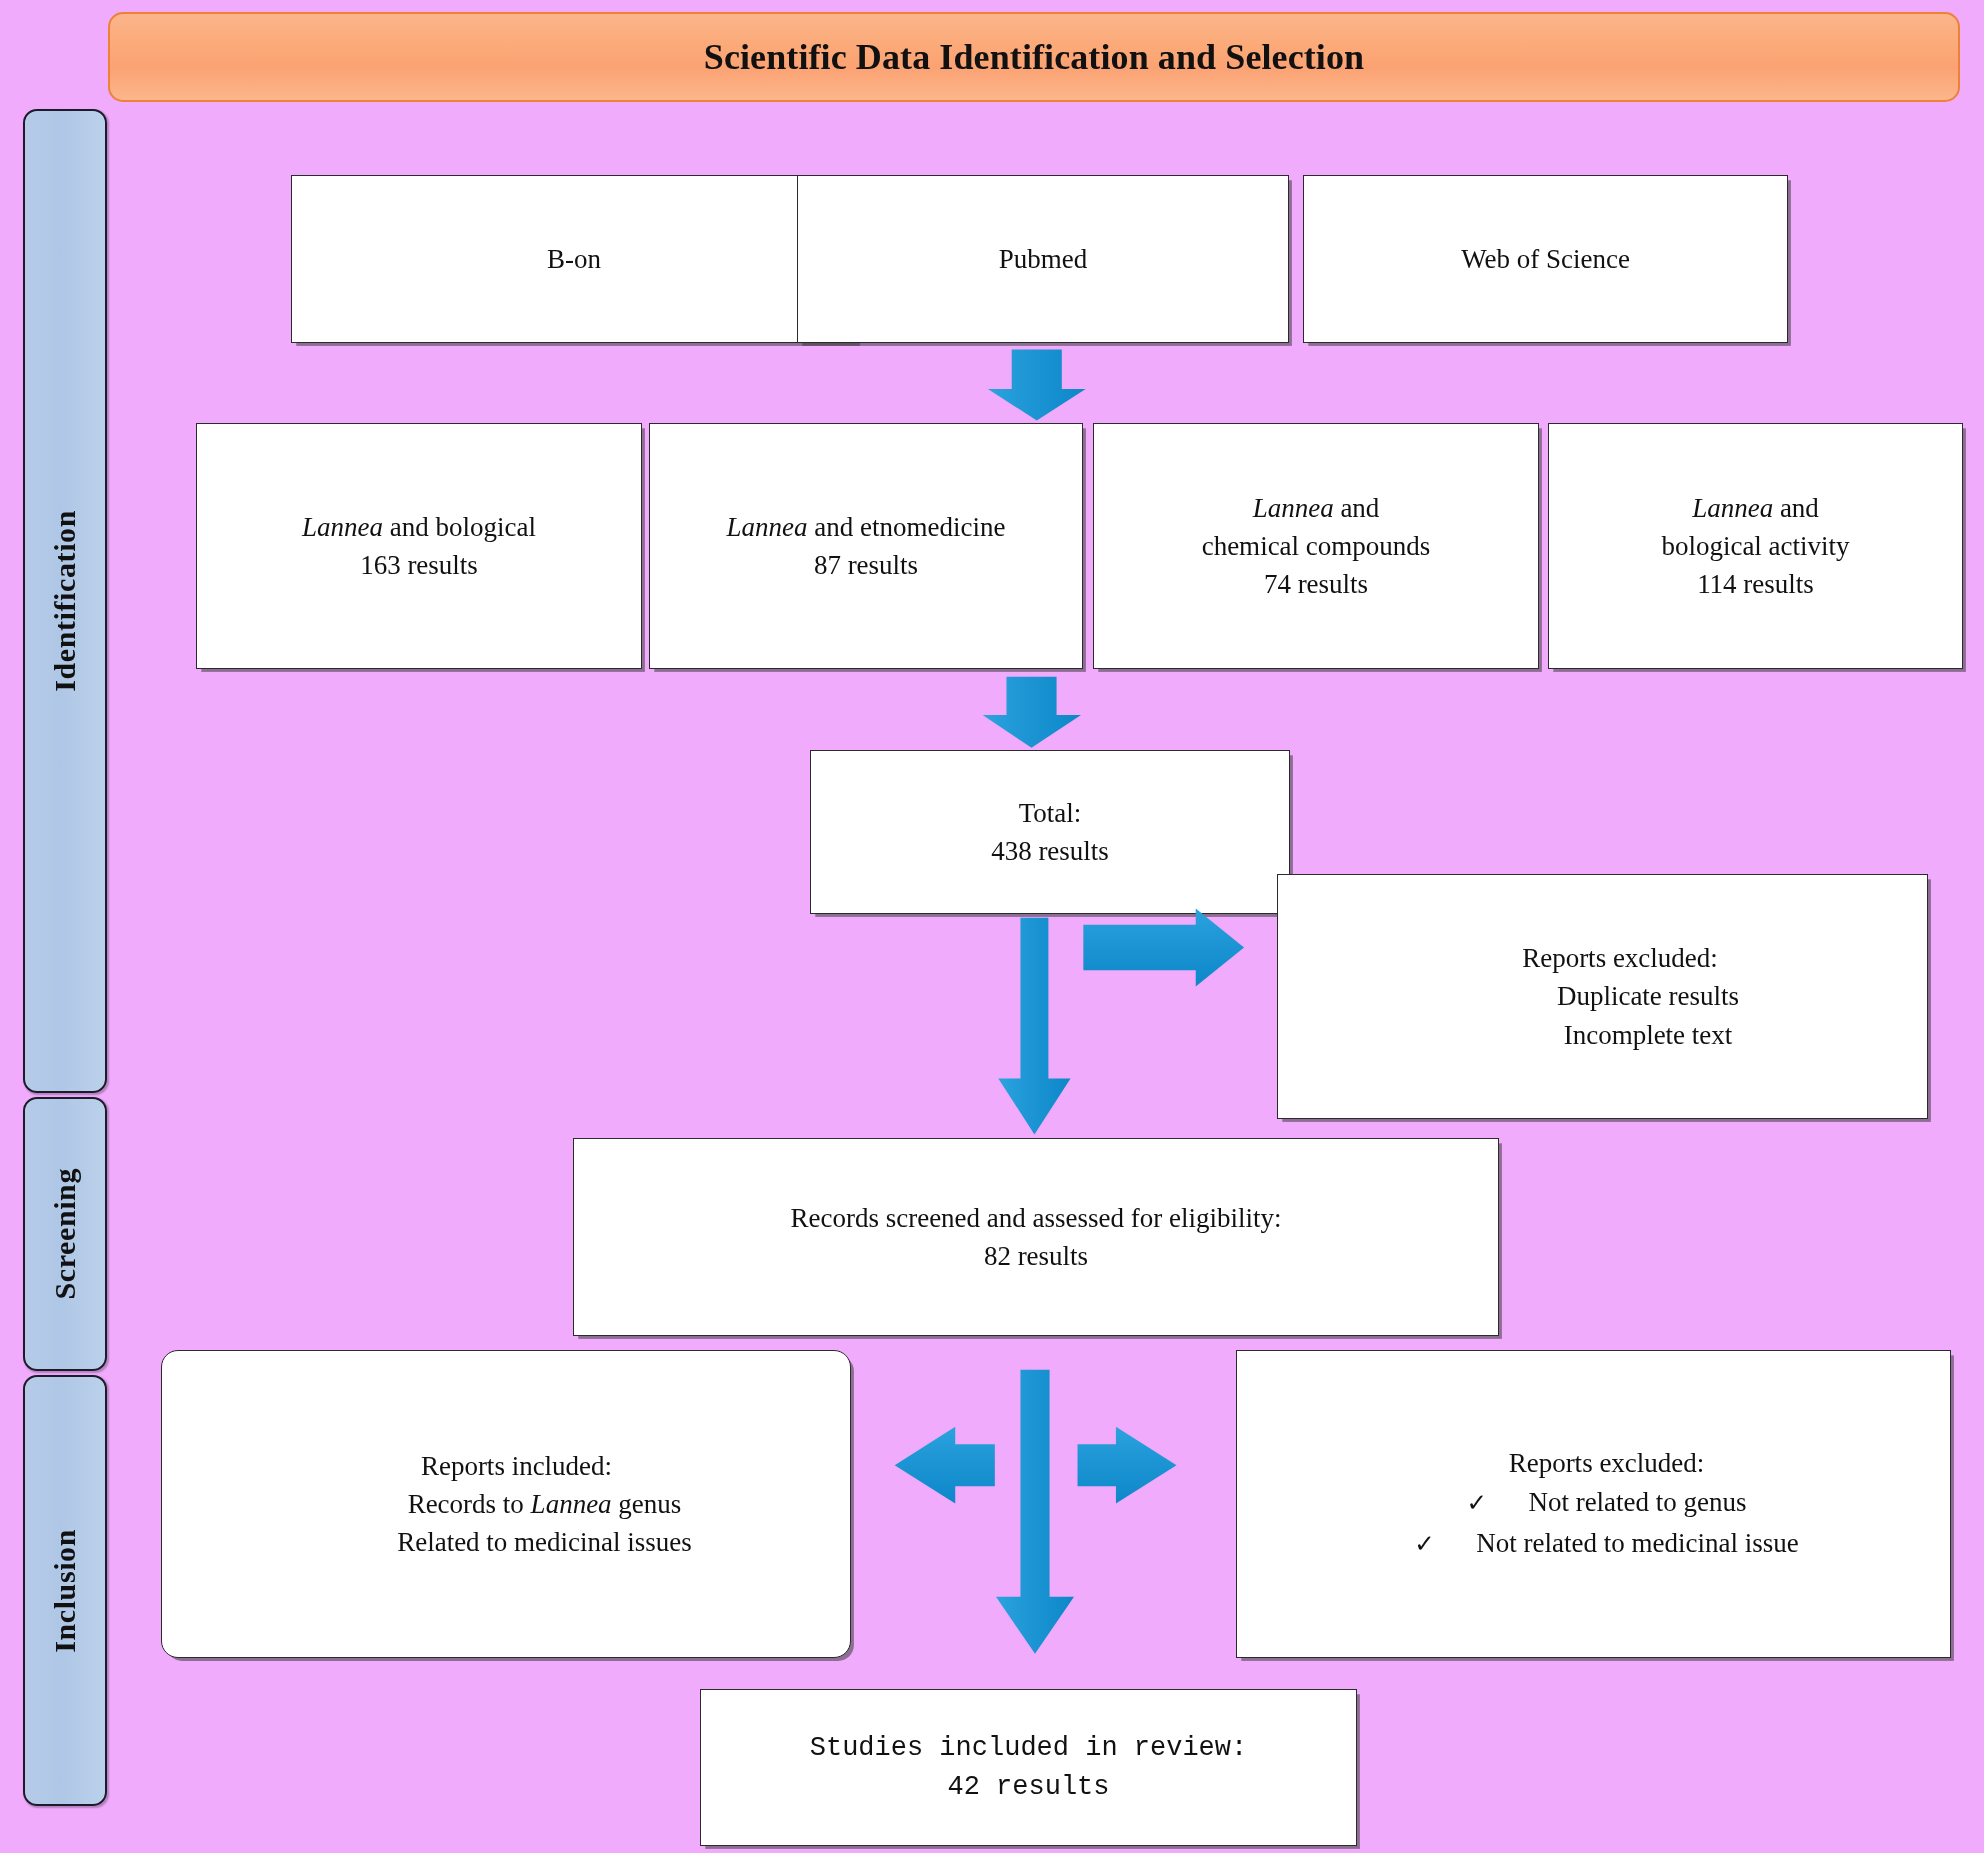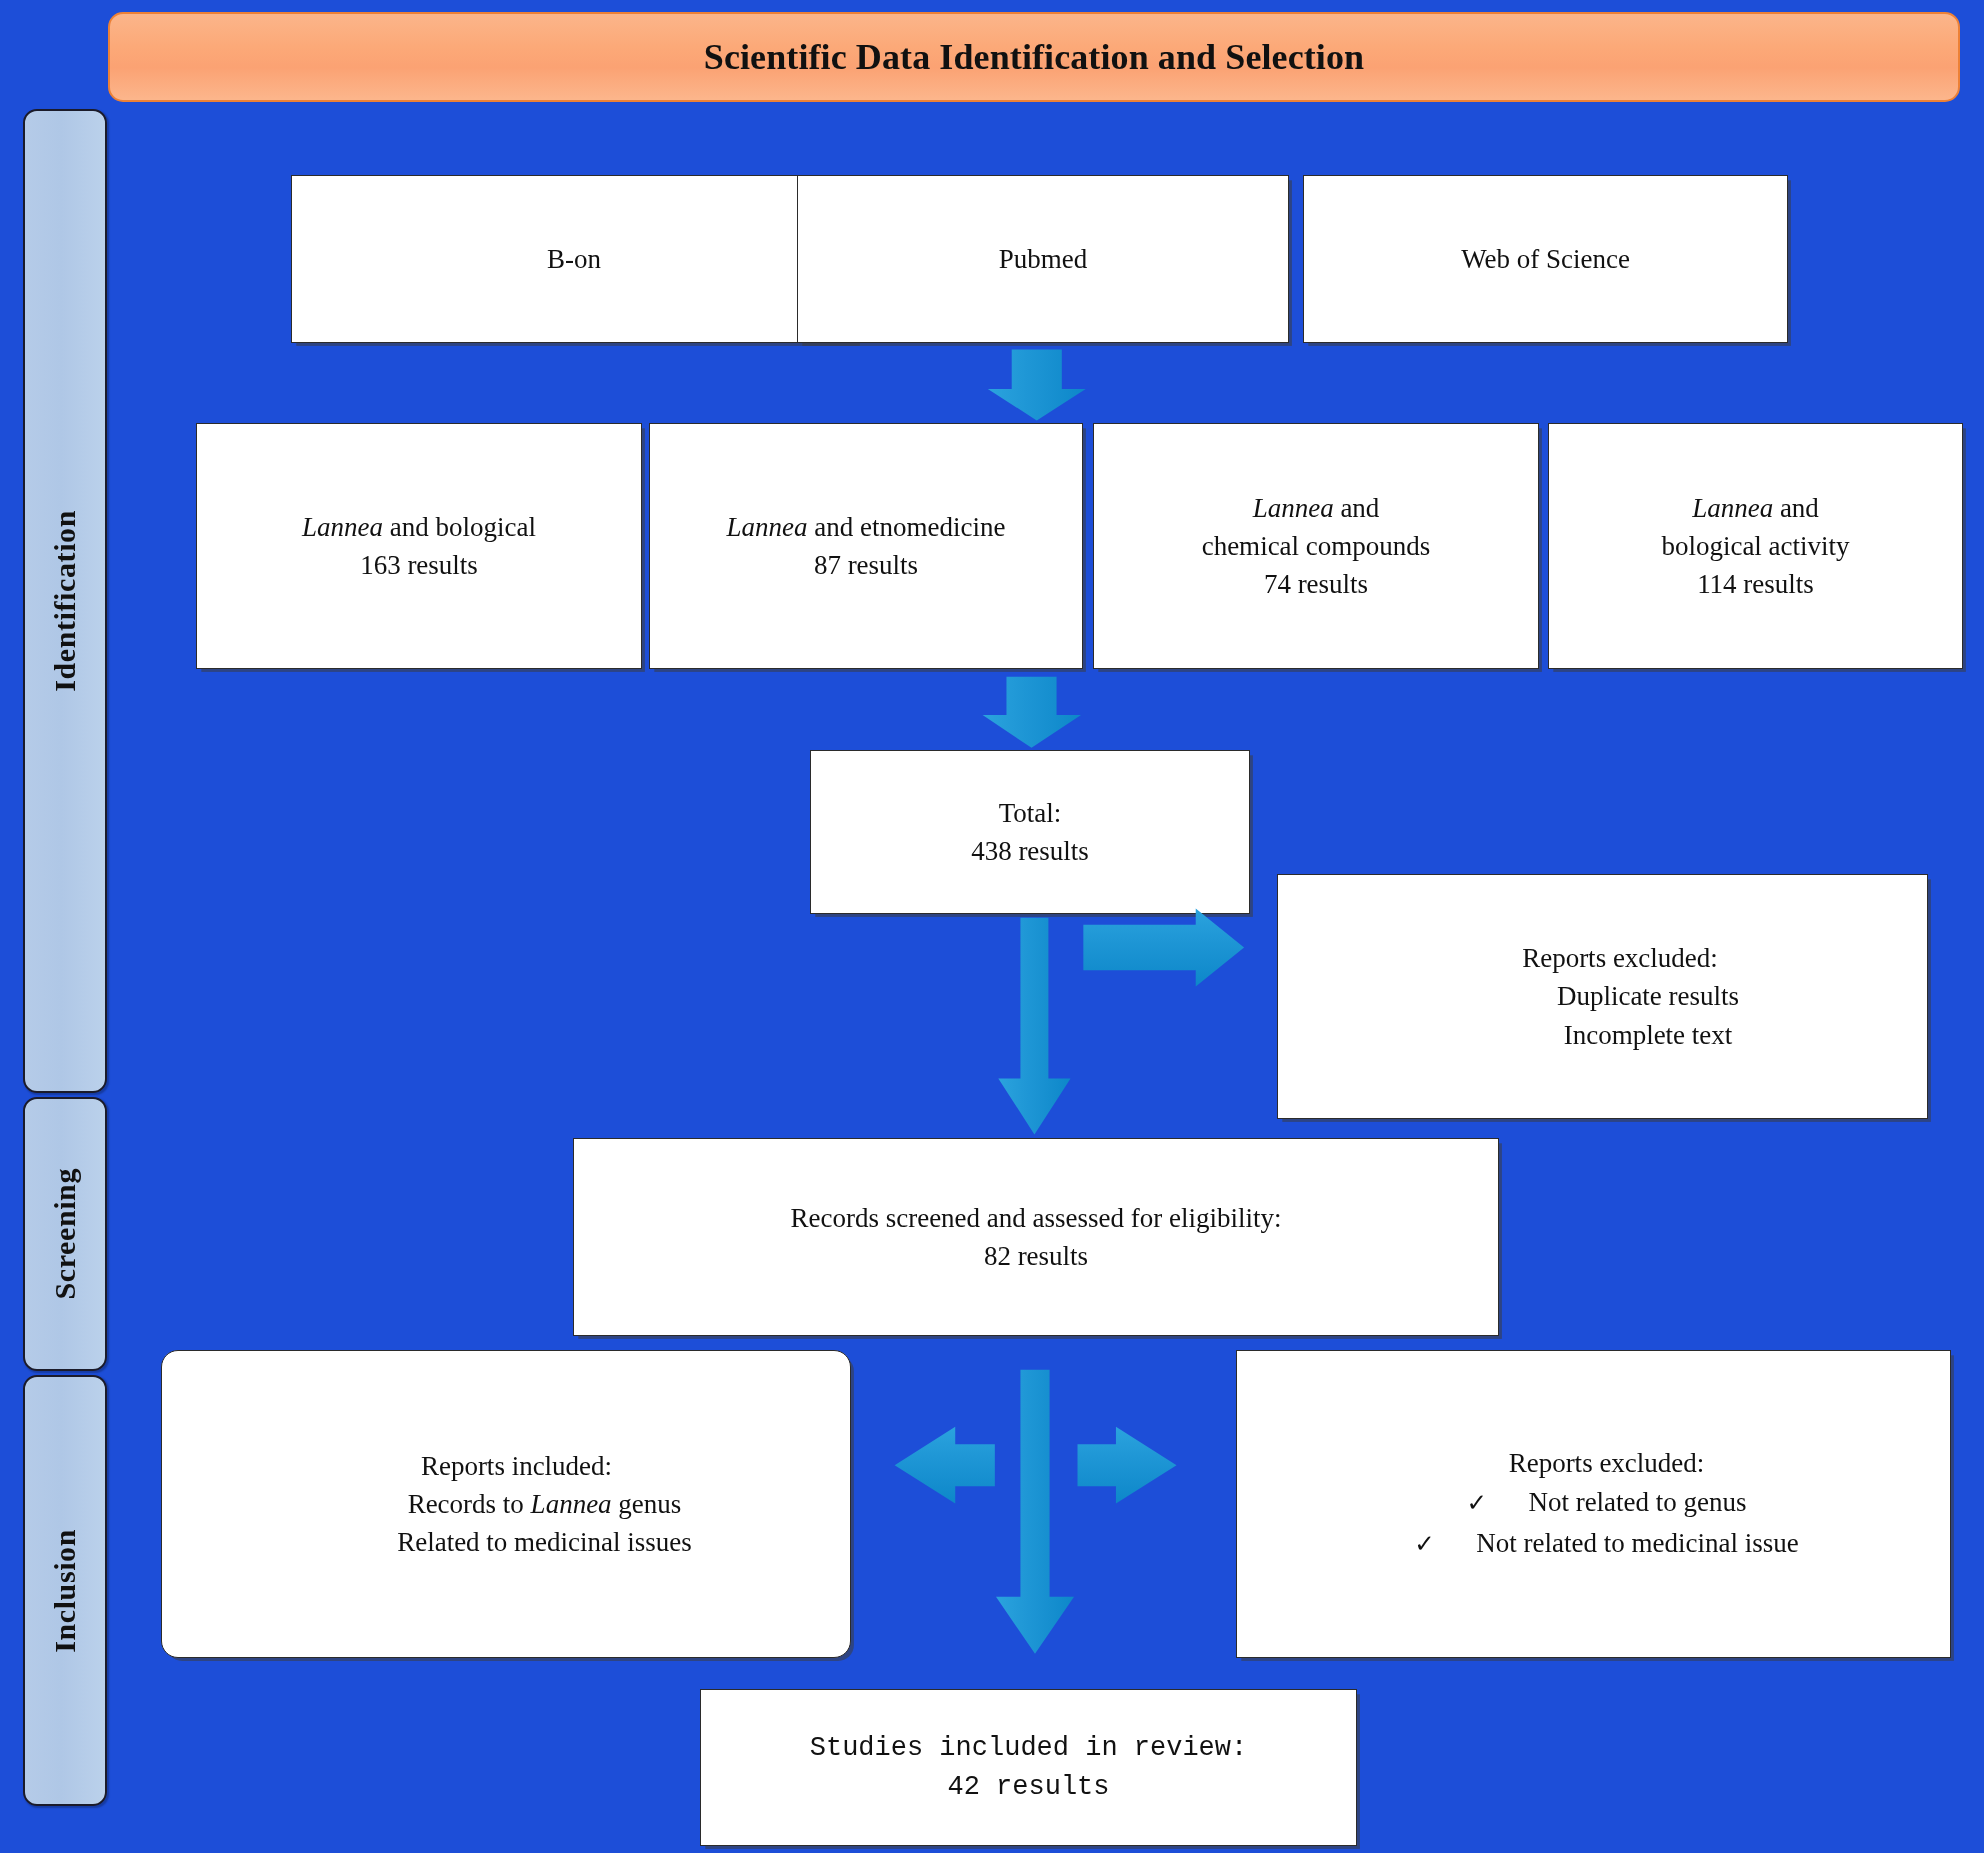--- a/index.html
+++ b/index.html
@@ -5,21 +5,21 @@
 <style>
   html, body {
     margin: 0;
     padding: 0;
     background: #ffffff;
   }
   #root {
     position: relative;
     width: 1985px;
     height: 1853px;
-    background: #1d4ed8;
+    background: #f0abfc;
     font-family: "Liberation Serif", "DejaVu Serif", serif;
     overflow: hidden;
   }
 
   
   .header-banner {
     position: absolute;
     left: 108px;
     top: 11.6px;
     width: 1852px;
@@ -110,21 +110,21 @@
   #box-pubmed       { left: 797px; top: 175px;  width: 492px;  height: 168px; }
   #box-wos          { left: 1303px; top: 175px;  width: 485px;  height: 168px; }
 
   
   #box-query-0      { left: 196px;  top: 423px;  width: 446px;  height: 246px; }
   #box-query-1      { left: 649px; top: 423px;  width: 434px;  height: 246px; }
   #box-query-2      { left: 1093px; top: 423px;  width: 446px;  height: 246px; }
   #box-query-3      { left: 1548px; top: 423px;  width: 415px;  height: 246px; }
 
   
-  #box-total        { left: 810px; top: 750px; width: 440px;  height: 164px; }
+  #box-total        { left: 810px; top: 750px; width: 480px;  height: 164px; }
   #box-excluded-1   { left: 1277px; top: 874px; width: 651px; height: 245px; }
   #box-screened     { left: 573px;  top: 1138px; width: 926px; height: 198px; }
 
   
   #box-included     { left: 161px;  top: 1350px; width: 690px; height: 308px; }
   #box-excluded-2   { left: 1236px; top: 1350px; width: 715px; height: 308px; }
   #box-studies      { left: 700px; top: 1689px; width: 657px; height: 157px; font-family: Liberation Mono, monospace; }
 
   
   #arrow-layer {

